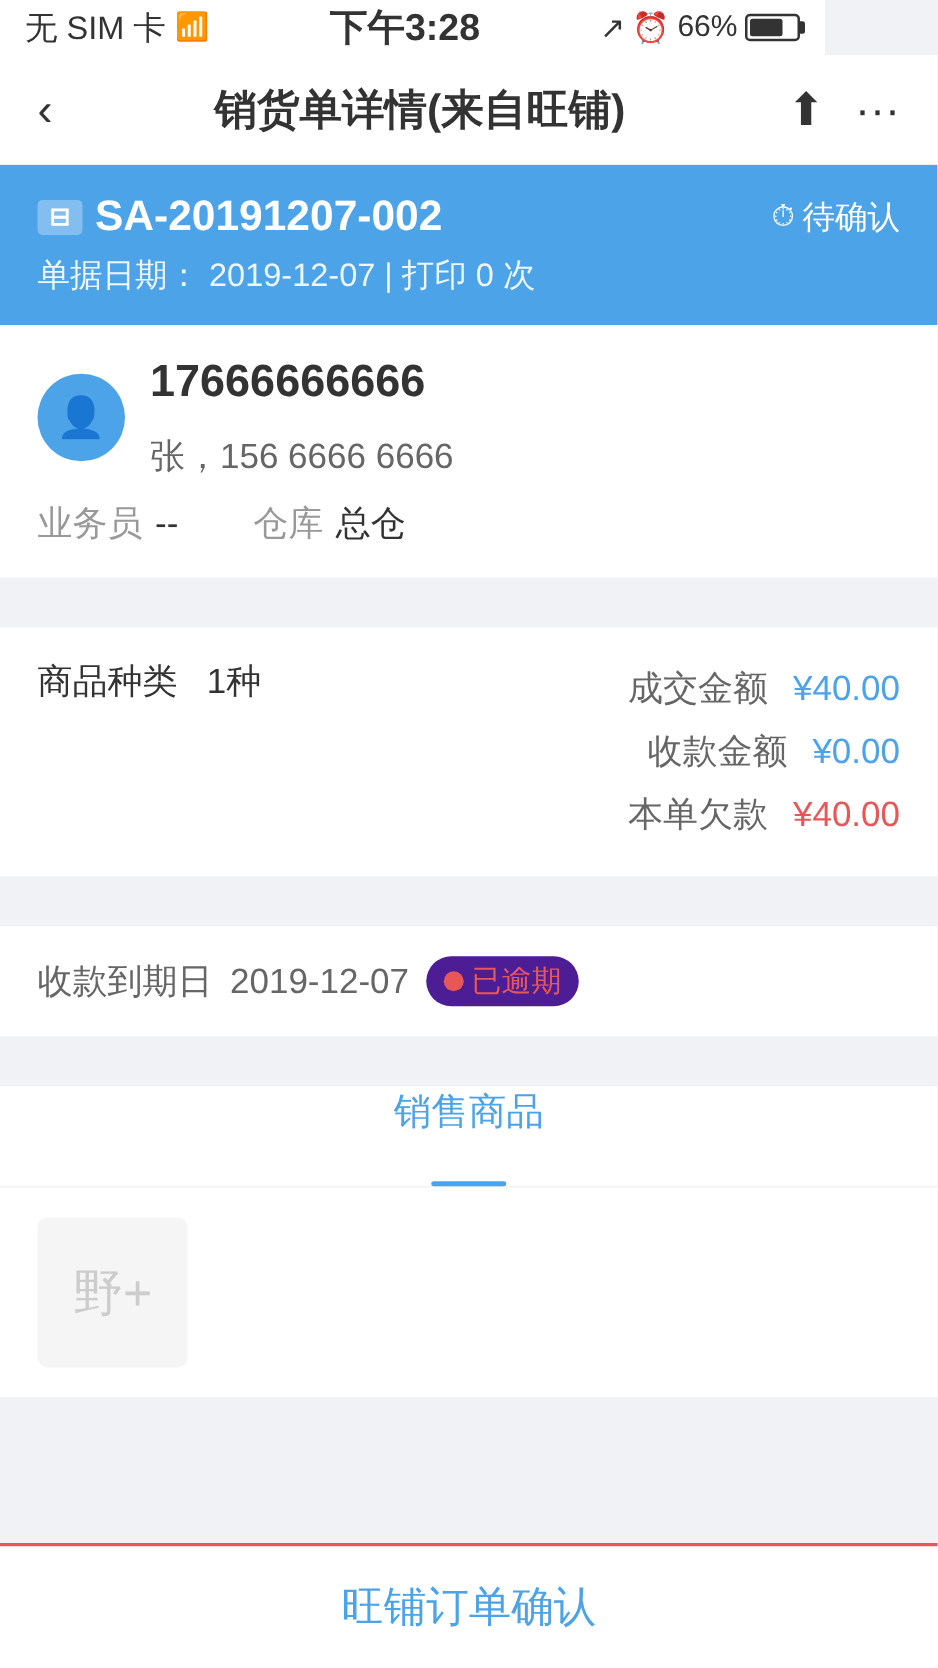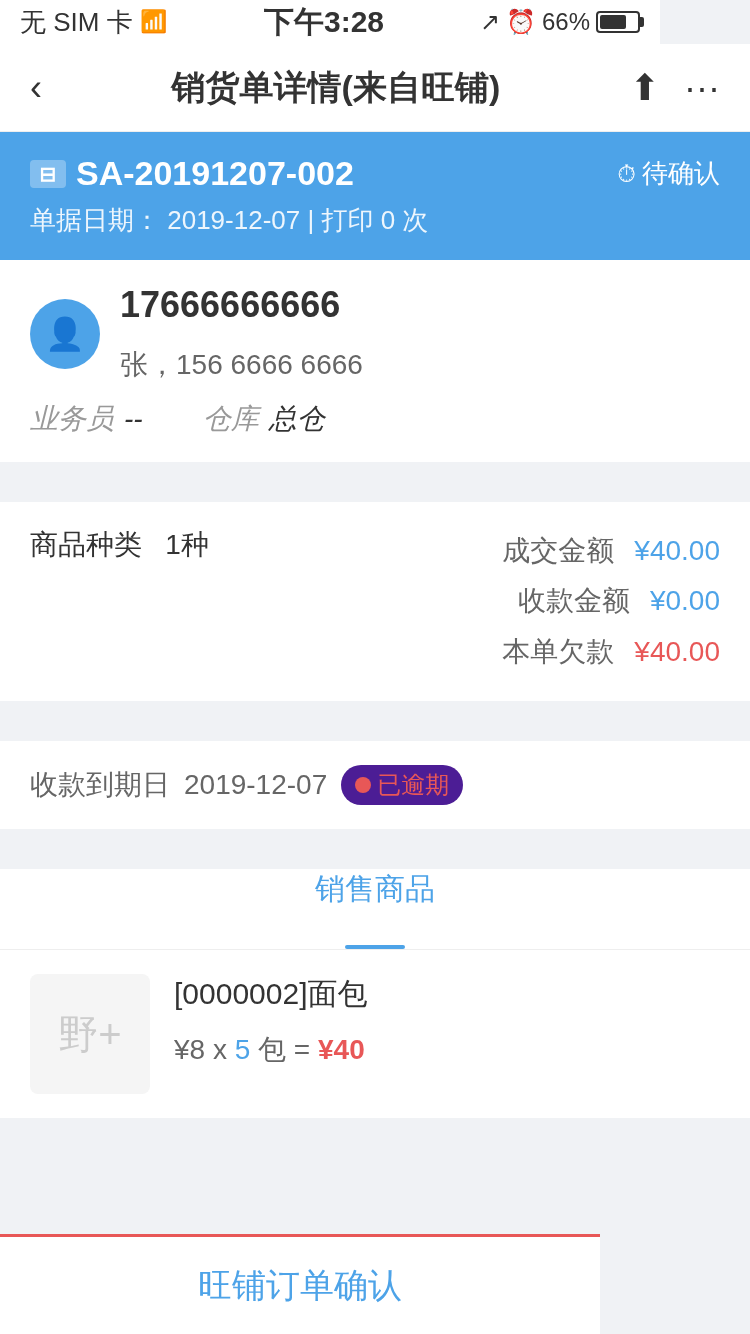--- a/index.html
+++ b/index.html
@@ -124,21 +124,21 @@
       color: #666;
       margin-top: 20px;
     }
     .customer-meta {
       display: flex;
       gap: 60px;
       font-size: 28px;
       color: #666;
       margin-top: 8px;
     }
-    .meta-item { display: flex; gap: 10px; align-items: center; font-style: italic; }
+    .meta-item { display: flex; gap: 10px; align-items: center; }
     .meta-label { color: #999; }
     .meta-value { color: #333; }
 
     
     .amounts-section {
       background: #fff;
       padding: 24px 30px;
       margin-bottom: 20px;
     }
     .amounts-row {
@@ -259,21 +259,21 @@
       color: #666;
     }
     .product-price .highlight { color: #4da3e8; }
     .product-price .total { color: #e85757; font-weight: 600; }
 
     
     .footer {
       position: fixed;
       bottom: 0;
       left: 0;
-      width: 600px;
+      width: 750px;
       height: 100px;
       background: #fff;
       border-top: 3px solid #e85757;
       display: flex;
       align-items: center;
       justify-content: center;
     }
     .confirm-btn {
       font-size: 34px;
       color: #4da3e8;
@@ -405,31 +405,20 @@
     <div class="tab active">
       <span>销售商品</span>
     </div>
   </div>
 </div>
 
 <div class="product-section">
   <div class="product-thumb">
     <span class="product-thumb-logo">野+</span>
   </div>
-  <div class="product-info">
-    <div class="product-name">[0000002]面包</div>
-    <div class="product-price">
-      <span>¥8</span>
-      <span> x </span>
-      <span class="highlight">5</span>
-      <span>包</span>
-      <span> = </span>
-      <span class="total">¥40</span>
-    </div>
-  </div>
 </div>
 
 <div style="background:#f0f2f5; flex:1; min-height:200px;"></div>
 <div class="footer-space"></div>
 
 <div class="footer">
   <span class="confirm-btn">旺铺订单确认</span>
 </div>
 
 </body></html>

